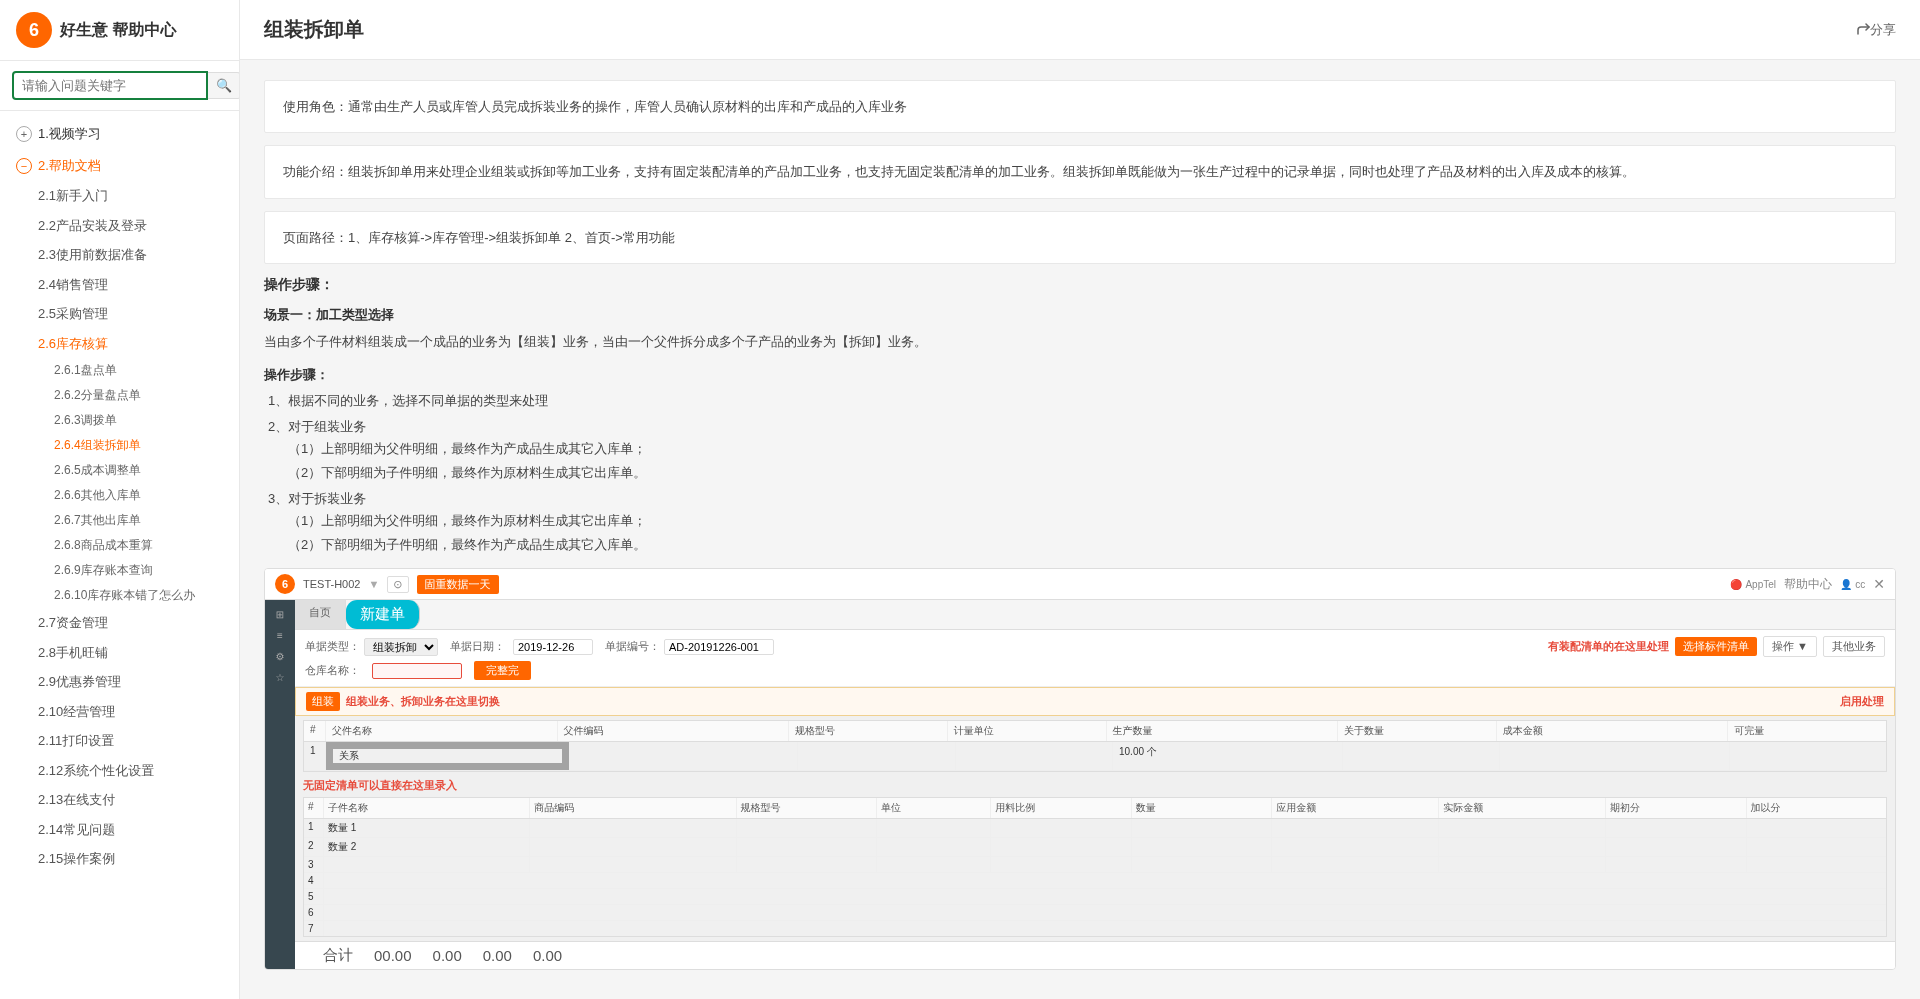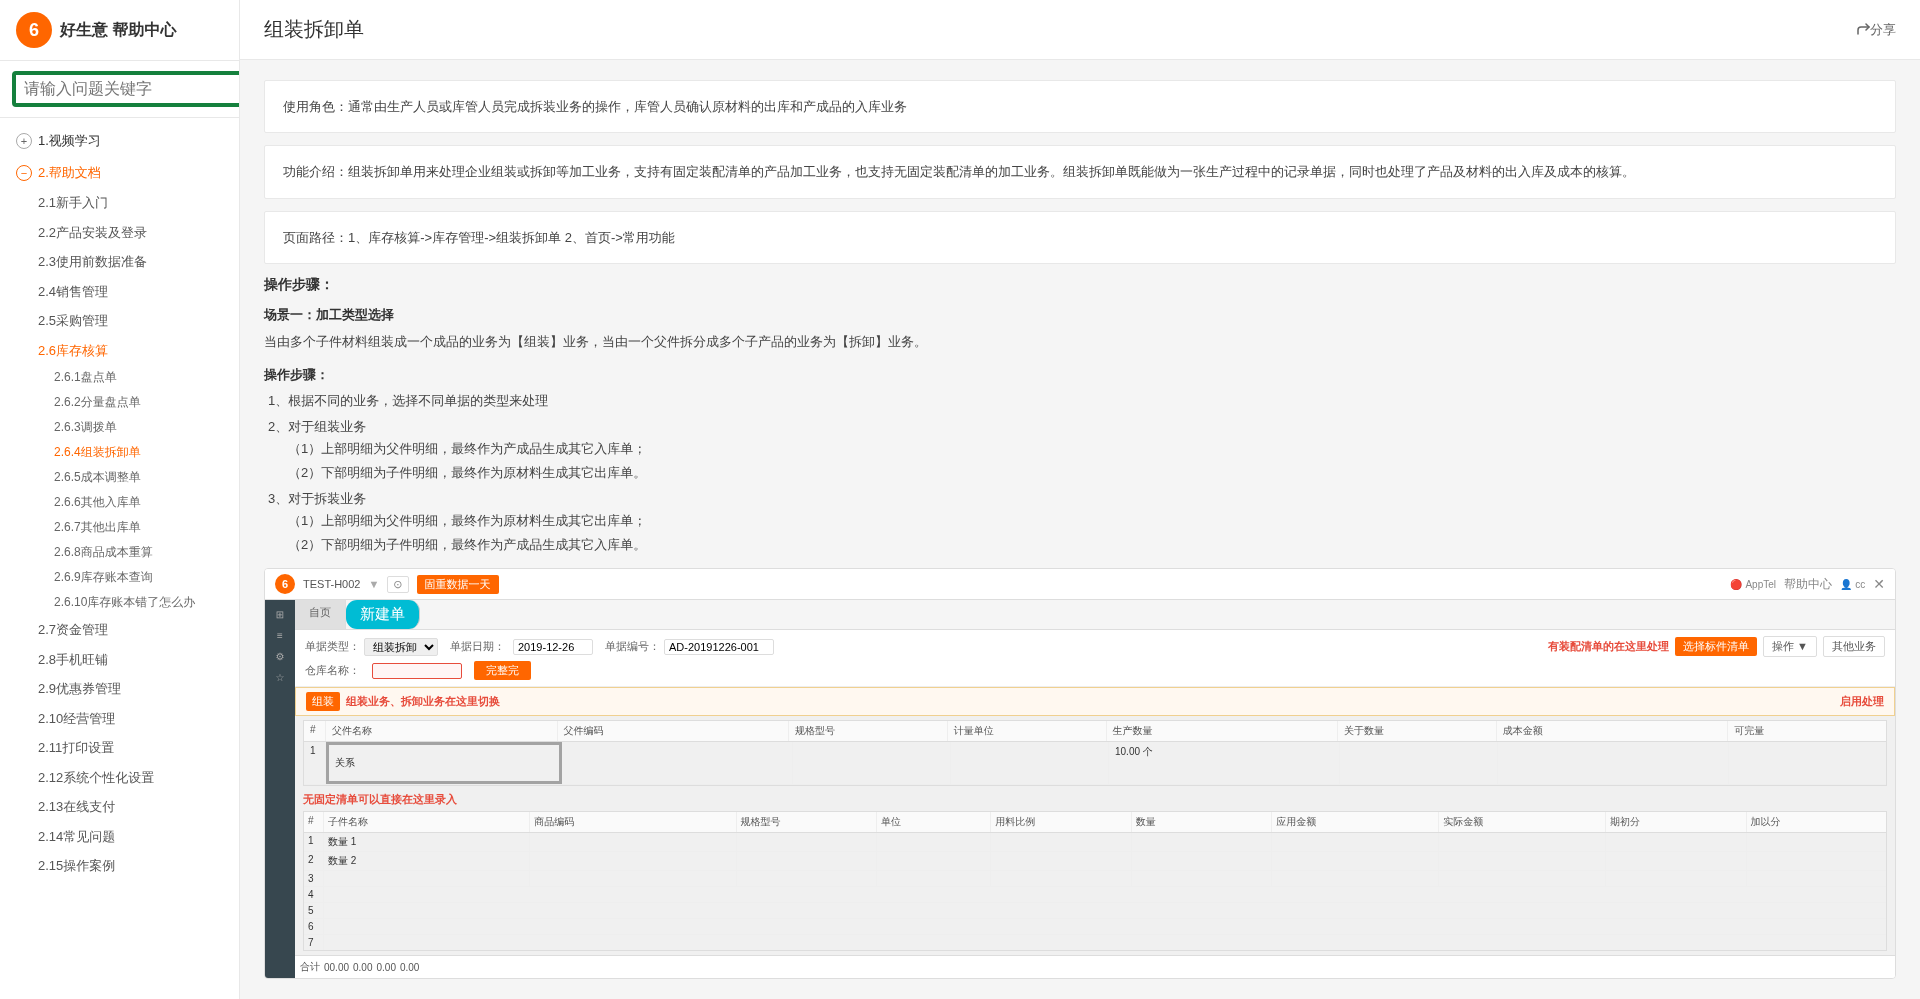--- a/index.html
+++ b/index.html
@@ -43,24 +43,24 @@
       color: #333;
     }
     .sidebar-search {
       padding: 10px 12px;
       border-bottom: 1px solid #e8e8e8;
       display: flex;
       align-items: center;
     }
     .sidebar-search input {
       flex: 1;
-      border: 4px solid #15803d;
+      border: 2px solid #15803d;
       border-radius: 4px 0 0 4px;
       padding: 5px 8px;
-      font-size: 16px;
+      font-size: 13px;
       outline: none;
       color: #3b82f6;
     }
     .sidebar-search button {
       border: 1px solid #ddd;
       border-left: none;
       background: #f5f5f5;
       padding: 5px 8px;
       border-radius: 0 4px 4px 0;
       cursor: pointer;
@@ -139,21 +139,21 @@
     .main-header {
       background: #fff;
       padding: 16px 24px;
       border-bottom: 1px solid #e8e8e8;
       display: flex;
       align-items: center;
       justify-content: space-between;
     }
     .main-title {
       font-size: 20px;
-      font-weight: 400;
+      font-weight: 700;
       color: #333;
     }
     .share-btn {
       display: flex;
       align-items: center;
       color: #666;
       font-size: 13px;
       cursor: pointer;
       border: none;
       background: none;
@@ -433,21 +433,21 @@
                 <span style="padding:3px 6px;border-right:1px solid #eee;flex:1.5;">父件编码</span>
                 <span style="padding:3px 6px;border-right:1px solid #eee;flex:1;">规格型号</span>
                 <span style="padding:3px 6px;border-right:1px solid #eee;flex:1;">计量单位</span>
                 <span style="padding:3px 6px;border-right:1px solid #eee;flex:1.5;">生产数量</span>
                 <span style="padding:3px 6px;border-right:1px solid #eee;flex:1;">关于数量</span>
                 <span style="padding:3px 6px;border-right:1px solid #eee;flex:1.5;">成本金额</span>
                 <span style="padding:3px 6px;flex:1;">可完量</span>
               </div>
               <div style="display:flex;font-size:10px;color:#333;border-bottom:1px solid #eee;">
                 <span style="padding:3px 6px;border-right:1px solid #eee;width:22px;">1</span>
-                <span style="padding:11px 6px;border-right:1px solid #eee;flex:1.5;border:3px solid #a3a3a3;">关系</span>
+                <span style="padding:0 6px;border-right:1px solid #eee;flex:1.5;border:7px solid #a3a3a3;">关系</span>
                 <span style="padding:3px 6px;border-right:1px solid #eee;flex:1.5;"></span>
                 <span style="padding:3px 6px;border-right:1px solid #eee;flex:1;"></span>
                 <span style="padding:3px 6px;border-right:1px solid #eee;flex:1;"></span>
                 <span style="padding:3px 6px;border-right:1px solid #eee;flex:1.5;color:#333;">10.00 个</span>
                 <span style="padding:3px 6px;border-right:1px solid #eee;flex:1;"></span>
                 <span style="padding:3px 6px;border-right:1px solid #eee;flex:1.5;"></span>
                 <span style="padding:3px 6px;flex:1;"></span>
               </div>
             </div>
 
@@ -520,21 +520,21 @@
               <div style="display:flex;font-size:10px;color:#333;border-bottom:1px solid #eee;">
                 <span style="padding:2px 4px;border-right:1px solid #eee;width:20px;">6</span>
                 <span style="padding:2px 4px;flex:9;"></span>
               </div>
               <div style="display:flex;font-size:10px;color:#333;">
                 <span style="padding:2px 4px;border-right:1px solid #eee;width:20px;">7</span>
                 <span style="padding:2px 4px;flex:9;"></span>
               </div>
             </div>
 
-            <div style="background:#fff;border-top:1px solid #ddd;padding:4px 5px;display:flex;align-items:center;gap:4px;font-size:10px;color:#555;">
+            <div style="background:#fff;border-top:1px solid #ddd;padding:4px 28px;display:flex;align-items:center;gap:21px;font-size:15px;color:#555;">
               <span>合计</span>
               <span>00.00</span>
               <span>0.00</span>
               <span>0.00</span>
               <span>0.00</span>
             </div>
           </div>
         </div>
       </div>
     </div>

